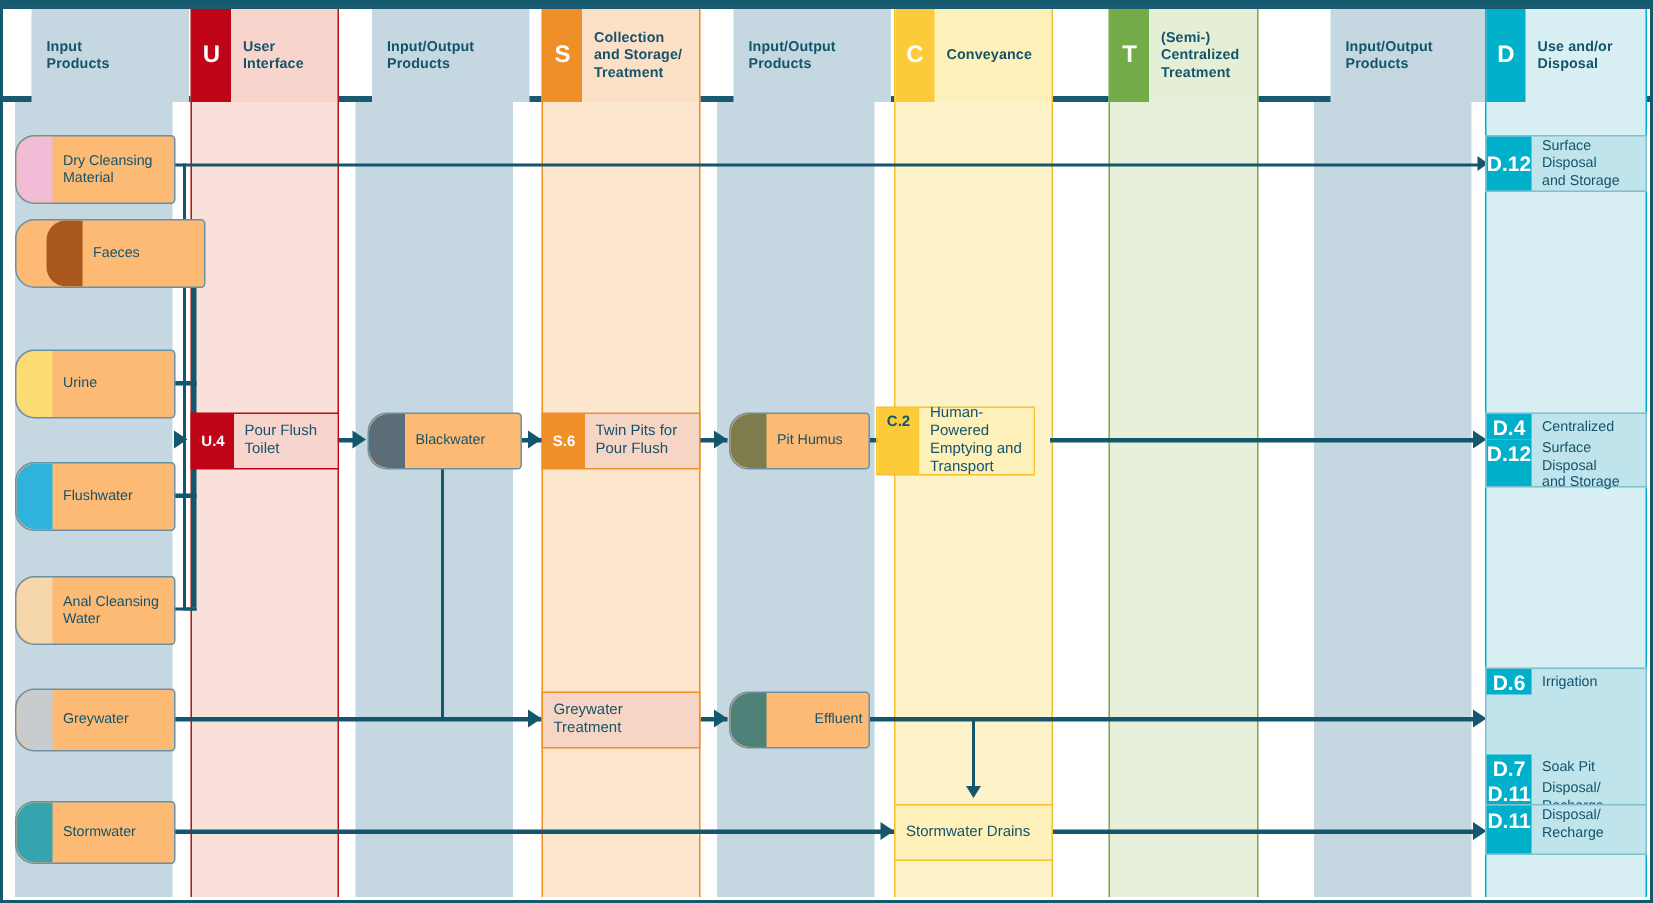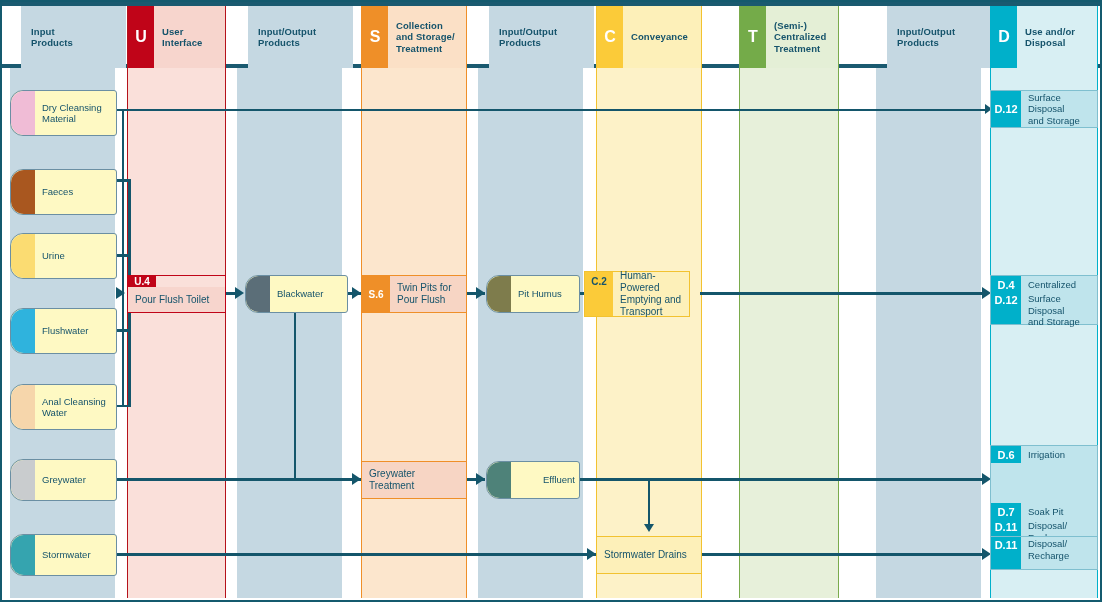--- a/index.html
+++ b/index.html
@@ -61,31 +61,31 @@
   .fg.c  .name{background:#fdf0b9;}
   .fg.c  {border:1px solid #f2c230;}
   .fg.plain-s{background:#f7d5c4;border:1px solid #ef8f28;display:flex;align-items:center;}
   .fg.plain-c{background:#fdf0b9;border:1px solid #f2c230;display:flex;align-items:center;}
   .fg.plain-s .name,.fg.plain-c .name{background:transparent;}
 
   
   .dbox{position:absolute;border:1px solid #7fbfcf;background:#bfe4ec;}
   .drow{display:flex;align-items:stretch;}
   .drow .dcode{
-    flex:0 0 30px;background:#00b0ca;color:#ffffff;font-size:11px;font-weight:bold;
+    flex:0 0 30px;background:#00b0ca;color:#ffffff;font-size:14px;font-weight:bold;
     display:flex;align-items:center;justify-content:center;
   }
   .drow .dname{
     flex:1;font-size:9.5px;color:#15536b;line-height:11.5px;
     display:flex;align-items:center;padding-left:7px;
   }
 
   
   .prod{
-    position:absolute;background:#fef9c3;border:1px solid #6b8fa3;
+    position:absolute;background:#fdba74;border:1px solid #6b8fa3;
     border-radius:13px 3px 3px 13px;display:flex;align-items:center;overflow:hidden;
   }
   .prod .half{
     flex:0 0 24px;align-self:stretch;border-radius:13px 0 0 13px;
   }
   .prod .plabel{
     flex:1;font-size:9.5px;color:#15536b;line-height:11.5px;padding-left:7px;padding-right:4px;
   }
 
   
@@ -239,21 +239,21 @@
   <div class="arrow-r" style="left:585px;top:546px;"></div>
 
   <div class="hline" style="left:698px;top:551px;width:288px;height:3px;"></div>
   <div class="arrow-r" style="left:980px;top:546px;"></div>
 
   <div class="prod" style="left:8px;top:88px;width:105px;height:44px;">
     <div class="half" style="background:#f0bcd6;"></div>
     <div class="plabel" style="white-space:pre-line">Dry Cleansing
 Material</div>
   </div>
-  <div class="prod" style="left:8px;top:167px;width:105px;height:44px;">
+  <div class="prod" style="left:8px;top:144px;width:105px;height:44px;padding-left:20px;">
     <div class="half" style="background:#a9571f;"></div>
     <div class="plabel" style="white-space:pre-line">Faeces</div>
   </div>
   <div class="prod" style="left:8px;top:231px;width:105px;height:44px;">
     <div class="half" style="background:#fbdc72;"></div>
     <div class="plabel" style="white-space:pre-line">Urine</div>
   </div>
   <div class="prod" style="left:8px;top:306px;width:105px;height:44px;">
     <div class="half" style="background:#2fb3dd;"></div>
     <div class="plabel" style="white-space:pre-line">Flushwater</div>
@@ -265,21 +265,21 @@
   </div>
   <div class="prod" style="left:8px;top:457px;width:105px;height:40px;">
     <div class="half" style="background:#c9ccce;"></div>
     <div class="plabel" style="white-space:pre-line">Greywater</div>
   </div>
   <div class="prod" style="left:8px;top:532px;width:105px;height:40px;">
     <div class="half" style="background:#35a4af;"></div>
     <div class="plabel" style="white-space:pre-line">Stormwater</div>
   </div>
 
-  <div class="fg u" style="left:125px;top:273px;width:97px;height:36px;flex-direction:column;">
+  <div class="fg u" style="left:125px;top:273px;width:97px;height:36px;">
     <div class="code">U.4</div>
     <div class="name" style="white-space:pre-line">Pour Flush Toilet</div>
   </div>
 
   <div class="prod" style="left:243px;top:273px;width:101px;height:36px;">
     <div class="half" style="background:#5b6e78;"></div>
     <div class="plabel" style="white-space:pre-line">Blackwater</div>
   </div>
   <div class="prod" style="left:484px;top:273px;width:92px;height:36px;">
     <div class="half" style="background:#7e7c4c;"></div>

